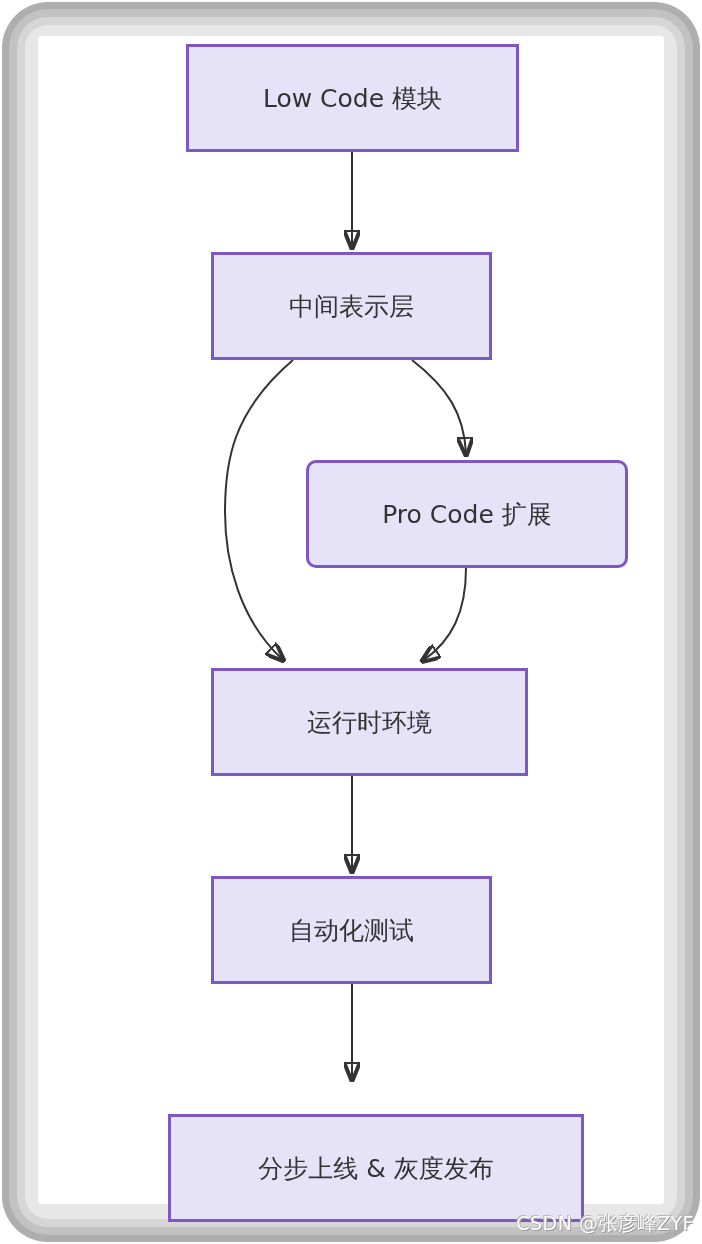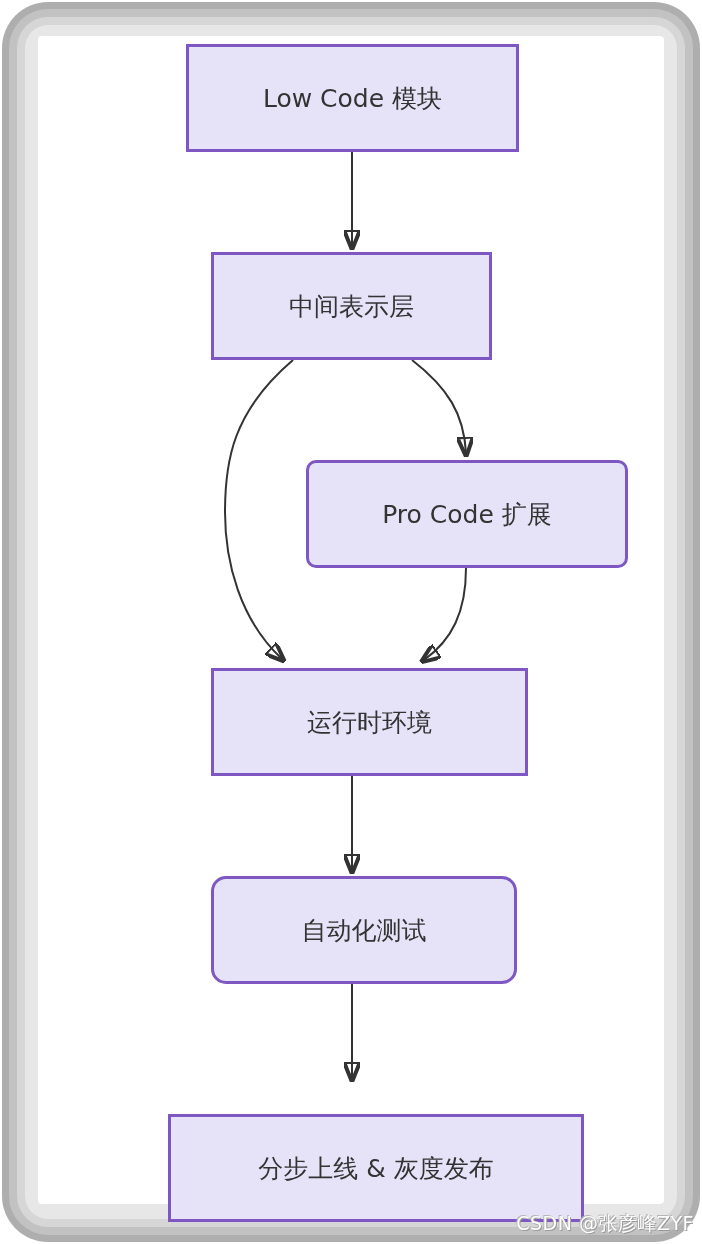--- a/index.html
+++ b/index.html
@@ -42,21 +42,21 @@
     display: flex;
     align-items: center;
     justify-content: center;
     text-align: center;
     white-space: nowrap;
   }
   .n0 { left: 186px; top: 44px;   width: 333px; text-align: center; }
   .n1 { left: 211px; top: 252px;  width: 281px; }
   .n2 { left: 306px; top: 460px;  width: 322px; border-radius: 10px; }
   .n3 { left: 211px; top: 668px;  width: 317px; }
-  .n4 { left: 211px; top: 876px;  width: 306px; border-radius: 15px; }
+  .n4 { left: 211px; top: 876px;  width: 281px; }
   .n5 { left: 143px; top: 1114px; width: 416px; margin-left: 25px; }
 
   .watermark {
     position: absolute;
     right: 8px;
     bottom: 7px;
     font-size: 19px;
     color: var(--watermark-color);
     text-shadow: 1px 1px 0 #9a9a9a, -1px -1px 0 #b5b5b5;
     letter-spacing: 0.5px;

